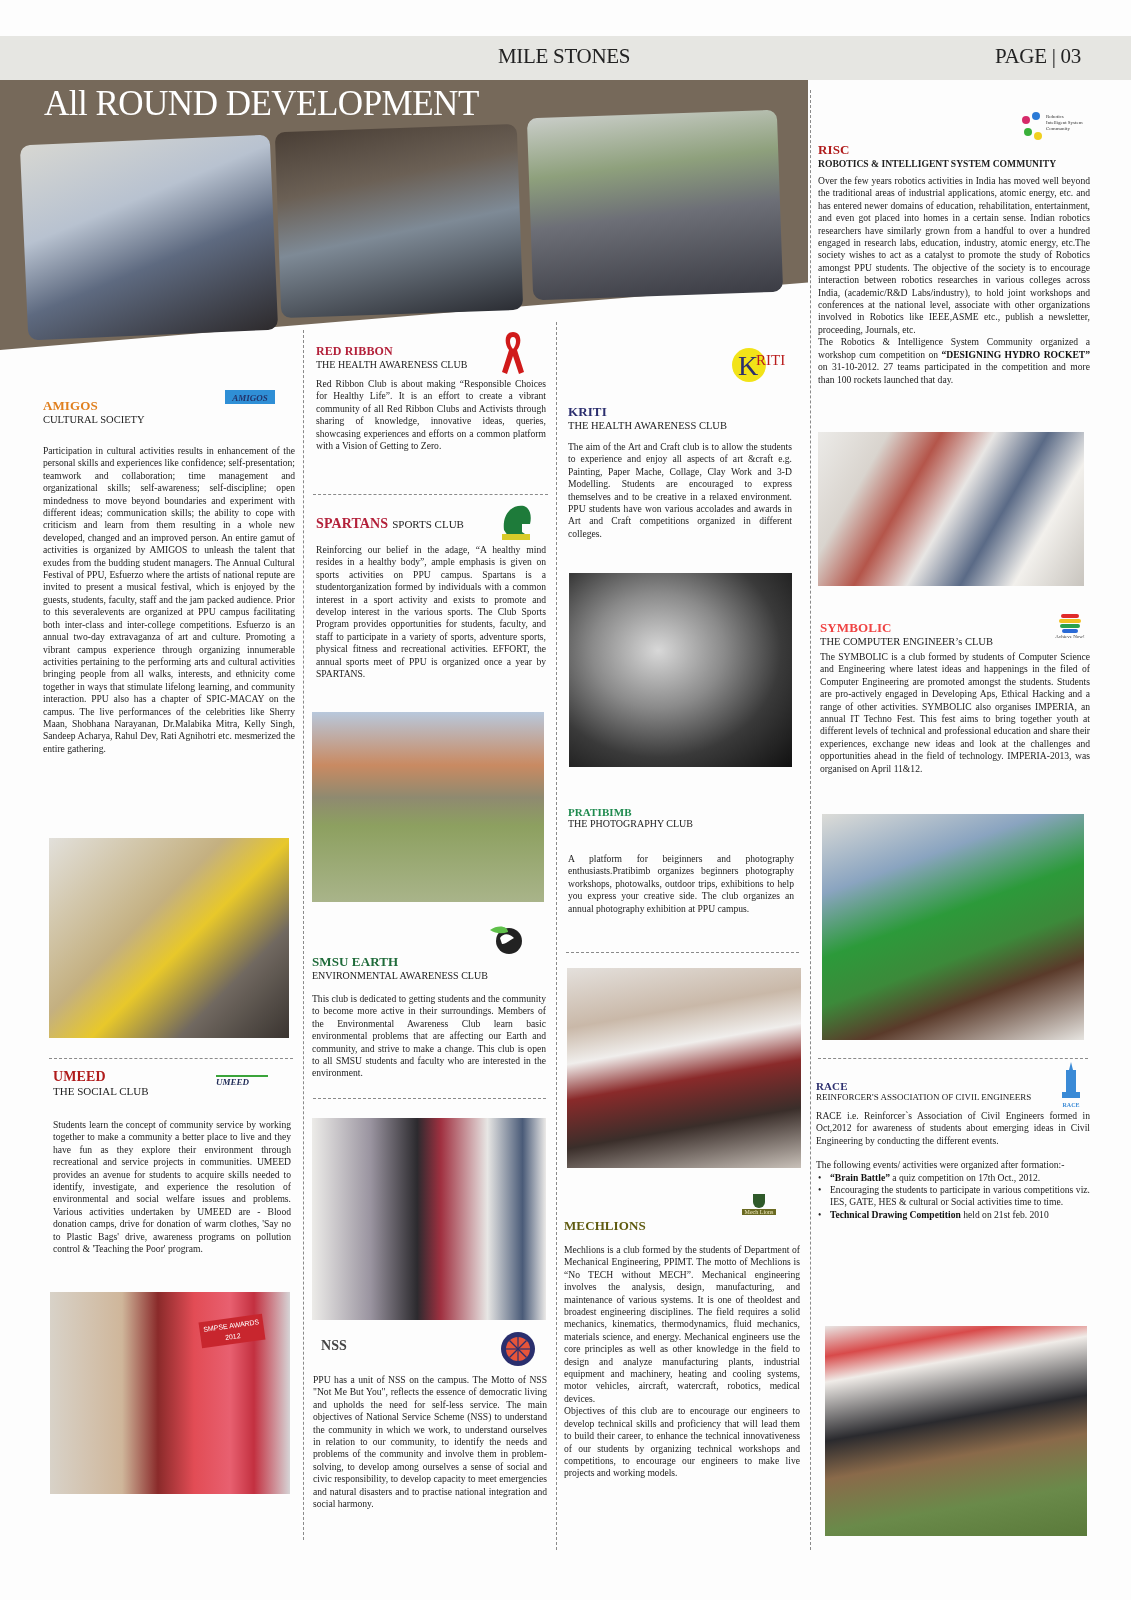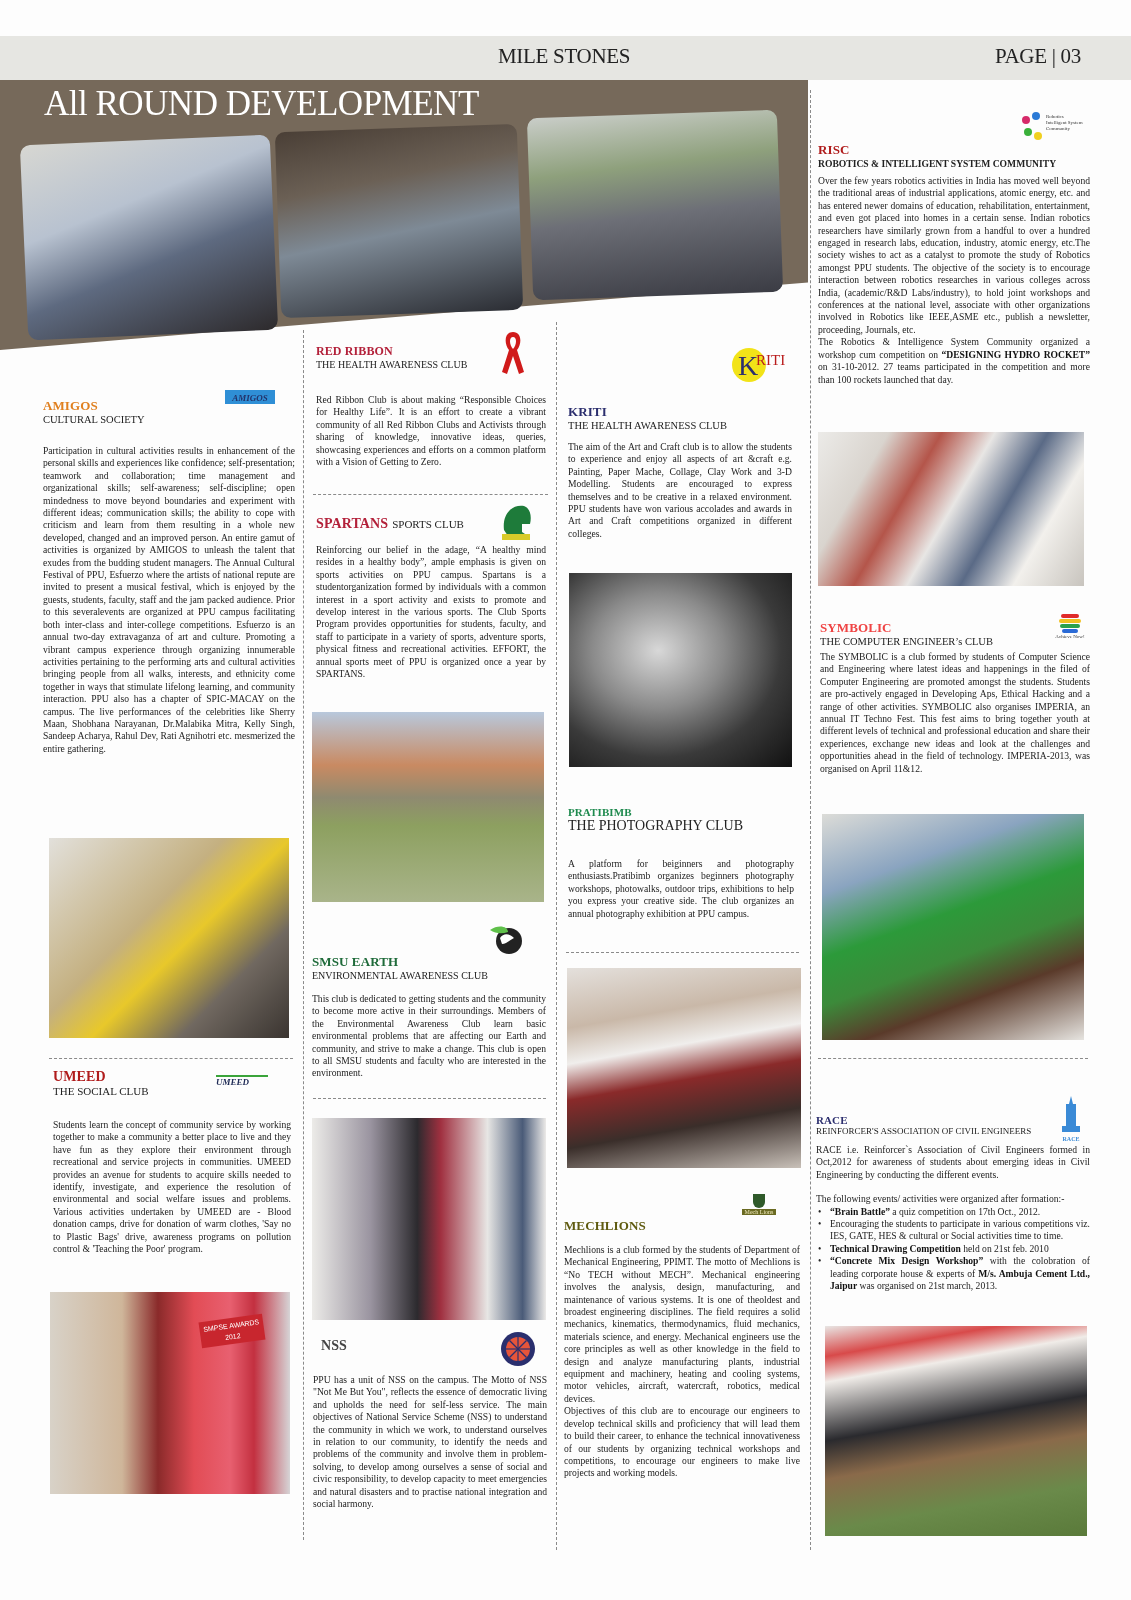--- a/index.html
+++ b/index.html
@@ -81,21 +81,21 @@
 <div class="abs img" style="left:50px;top:1292px;width:240px;height:202px;background:linear-gradient(90deg,#d8d2c8 0%,#cfb69a 30%,#8a2a2a 45%,#e24c55 60%,#e86070 75%,#c33040 85%,#d6d4d6 100%);">
   <div class="abs" style="left:150px;top:26px;width:64px;height:26px;background:#c8262e;color:#fff;font-family:'Liberation Sans',sans-serif;font-size:7px;text-align:center;line-height:11px;padding-top:2px;transform:rotate(-8deg);">SMPSE AWARDS 2012</div>
 </div>
 
 <div class="abs" style="left:316px;top:344px;width:230px;">
   <div class="title c-crimson" style="font-size:12px;">RED RIBBON</div>
   <div class="subtitle" style="font-size:10px;">THE HEALTH AWARENESS CLUB</div>
   <svg class="abs" style="left:184px;top:-14px;" width="26" height="46" viewBox="0 0 26 46">
     <path d="M13 2 C4 2 4 14 9 20 L2 42 L7 44 L13 26 L19 44 L24 42 L17 20 C22 14 22 2 13 2 Z M13 7 C17 7 17 14 13 19 C9 14 9 7 13 7 Z" fill="#d01a1a"></path>
   </svg>
-  <p class="body" style="margin-top:24px;">Red Ribbon Club is about making “Responsible Choices for Healthy Life”. It is an effort to create a vibrant community of all Red Ribbon Clubs and Activists through sharing of knowledge, innovative ideas, queries, showcasing experiences and efforts on a common platform with a Vision of Getting to Zero.</p>
+  <p class="body" style="margin-top:8px;">Red Ribbon Club is about making “Responsible Choices for Healthy Life”. It is an effort to create a vibrant community of all Red Ribbon Clubs and Activists through sharing of knowledge, innovative ideas, queries, showcasing experiences and efforts on a common platform with a Vision of Getting to Zero.</p>
 </div>
 <div class="abs hrule" style="left:313px;top:494px;width:235px;"></div>
 
 <div class="abs" style="left:316px;top:514px;width:230px;">
   <div style="white-space:nowrap;">
     <span class="title c-crimson" style="font-size:14px;">SPARTANS</span>
     <span class="subtitle" style="font-size:11px;">SPORTS CLUB</span>
   </div>
   <svg class="abs" style="left:182px;top:-12px;" width="36" height="40" viewBox="0 0 36 40">
     <path d="M6 28 C4 12 14 2 26 4 C32 6 34 14 32 22 L24 22 L24 30 L30 34 L10 34 Z" fill="#1e7b3a"></path>
@@ -140,21 +140,21 @@
     <span class="abs" style="left:28px;top:4px;font-size:15px;color:#b91c1c;">RITI</span>
   </div>
   <div class="title c-navy" style="margin-top:58px;">KRITI</div>
   <div class="subtitle">THE HEALTH AWARENESS CLUB</div>
   <p class="body" style="margin-top:10px;">The aim of the Art and Craft club is to allow the students to experience and enjoy all aspects of art &amp;craft e.g. Painting, Paper Mache, Collage, Clay Work and 3-D Modelling. Students are encouraged to express themselves and to be creative in a relaxed environment. PPU students have won various accolades and awards in Art and Craft competitions organized in different colleges.</p>
 </div>
 <div class="abs img" style="left:569px;top:573px;width:223px;height:194px;background:radial-gradient(ellipse at 40% 40%,#d8d8d8 0%,#8a8a8a 35%,#3a3a3a 65%,#111 100%);"></div>
 
 <div class="abs" style="left:568px;top:806px;width:226px;">
   <div class="title c-pratibimb" style="font-size:11px;">PRATIBIMB</div>
-  <div class="subtitle" style="font-size:14px;">THE PHOTOGRAPHY CLUB</div>
+  <div class="subtitle" style="font-size:10px;">THE PHOTOGRAPHY CLUB</div>
   <p class="body" style="margin-top:24px;">A platform for beiginners and photography enthusiasts.Pratibimb organizes beginners photography workshops, photowalks, outdoor trips, exhibitions to help you express your creative side. The club organizes an annual photography exhibition at PPU campus.</p>
 </div>
 <div class="abs hrule" style="left:566px;top:952px;width:233px;"></div>
 <div class="abs img" style="left:567px;top:968px;width:234px;height:200px;background:linear-gradient(170deg,#e4e0dc 0%,#c9b8a8 25%,#f0eeec 40%,#8a2a2a 55%,#3a2e2a 75%,#c8c0b8 100%);"></div>
 
 <div class="abs" style="left:564px;top:1194px;width:236px;">
   <div class="abs" style="left:178px;top:0;width:34px;height:28px;">
     <div style="width:12px;height:14px;margin:0 auto;background:#2f5a2a;border-radius:0 0 6px 6px;"></div>
     <div style="font-size:6px;background:#6a6a22;color:#f2ecc0;text-align:center;margin-top:1px;">Mech Lions</div>
   </div>
@@ -188,31 +188,30 @@
     <div style="width:22px;height:4px;margin:1px auto;background:#f0c020;border-radius:3px;"></div>
     <div style="width:20px;height:4px;margin:1px auto;background:#2aa04a;border-radius:3px;"></div>
     <div style="width:16px;height:4px;margin:1px auto;background:#2a6ad6;border-radius:3px;"></div>
     <div style="font-size:5px;text-align:center;color:#333;">Achieve Now!</div>
   </div>
   <p class="body" style="margin-top:4px;">The SYMBOLIC is a club formed by students of Computer Science and Engineering where latest ideas and happenings in the filed of Computer Engineering are promoted amongst the students. Students are pro-actively engaged in Developing Aps, Ethical Hacking and a range of other activities. SYMBOLIC also organises IMPERIA, an annual IT Techno Fest. This fest aims to bring together youth at different levels of technical and professional education and share their experiences, exchange new ideas and look at the challenges and opportunities ahead in the field of technology. IMPERIA-2013, was organised on April 11&amp;12.</p>
 </div>
 <div class="abs img" style="left:822px;top:814px;width:262px;height:226px;background:linear-gradient(160deg,#dcdcd8 0%,#8aa4c0 25%,#2c9a3a 45%,#3c8a3a 60%,#5a3a2a 75%,#e6e4e0 100%);"></div>
 <div class="abs hrule" style="left:818px;top:1058px;width:270px;"></div>
 
-<div class="abs" style="left:816px;top:1080px;width:274px;margin-top:34px;">
+<div class="abs" style="left:816px;top:1080px;width:274px;">
   <div class="title c-navy" style="font-size:11px;">RACE</div>
   <div class="subtitle" style="font-size:9px;">REINFORCER'S ASSOCIATION OF CIVIL ENGINEERS</div>
   <div class="abs" style="left:240px;top:-18px;width:30px;height:44px;">
     <svg width="30" height="36" viewBox="0 0 30 36">
       <path d="M15 0 L17 8 L20 8 L20 30 L24 30 L24 36 L6 36 L6 30 L10 30 L10 8 L13 8 Z" fill="#3a8ad6"></path>
     </svg>
     <div style="font-size:6px;color:#3a8ad6;font-weight:bold;text-align:center;">RACE</div>
   </div>
   <p class="body" style="margin-top:8px;">RACE i.e. Reinforcer`s Association of Civil Engineers formed in Oct,2012 for awareness of students about emerging ideas in Civil Engineering by conducting the different events.</p>
   <p class="body" style="margin-top:12px;">The following events/ activities were organized after formation:-</p>
   <ul class="bul body">
     <li><b>“Brain Battle”</b><span> a quiz competition on 17th Oct., 2012.</span></li>
     <li><span>Encouraging the students to participate in various competitions viz. IES, GATE, HES &amp; cultural or Social activities time to time.</span></li>
     <li><b>Technical Drawing Competition</b><span> held on 21st feb. 2010</span></li>
-    <li><b>“Concrete Mix Design Workshop”</b><span> with the colobration of leading corporate house &amp; experts of </span><b>M/s. Ambuja Cement Ltd., Jaipur</b><span> was organised on 21st march, 2013.</span></li>
   </ul>
 </div>
 <div class="abs img" style="left:825px;top:1326px;width:262px;height:210px;background:linear-gradient(170deg,#e8e6e4 0%,#d84a4a 12%,#f0ece8 22%,#2a2a2e 45%,#8a6a4a 60%,#6a8a4a 80%,#5a7a3a 100%);"></div>
 
 </body></html>

